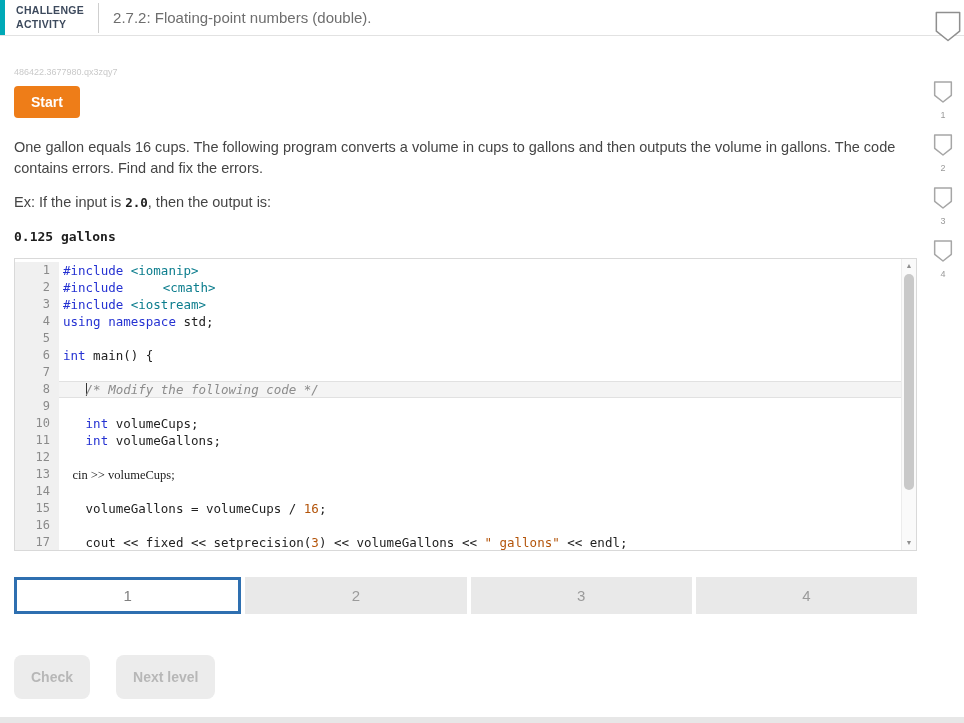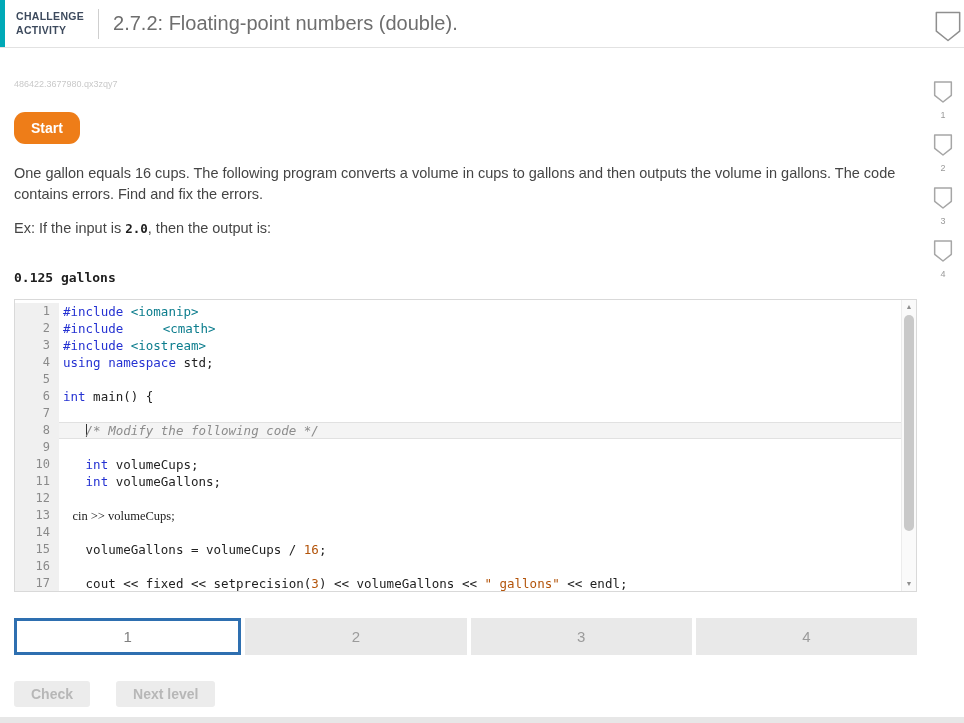--- a/index.html
+++ b/index.html
@@ -1,38 +1,38 @@
 <!DOCTYPE html>
 <html><head>
 <meta charset="utf-8">
 <style>
   * { margin:0; padding:0; box-sizing:border-box; }
   html,body { width:964px; height:723px; background:#fff; overflow:hidden;
     font-family:"Liberation Sans", sans-serif; position:relative; }
 
   
-  .header { position:relative; height:48px; border-bottom:1px solid #e2e2e2;
+  .header { position:relative; height:36px; border-bottom:1px solid #e2e2e2;
     display:flex; align-items:center; }
   .accent { position:absolute; left:0; top:0; bottom:0; width:5px; }
   .kicker { margin-left:16px; font-size:10.5px; font-weight:bold; color:#3d4a5d;
     line-height:1.3; letter-spacing:.3px; }
   .hdivider { width:1px; height:30px; background:#cfcfcf; margin:0 14px; }
-  .htitle { font-size:20px; color:#6e6e6e; }
+  .htitle { font-size:15px; color:#6e6e6e; }
   .hbadge { position:absolute; right:2px; top:6px; }
 
   .main { padding-left:14px; position:relative; }
   .code-id { margin-top:31px; font-size:9px; color:#c9c9c9; }
-  .start-btn { margin-top:23px; display:inline-block; border:none; cursor:pointer;
-    color:#fff; font-weight:bold; font-size:14px; padding:8px 17px; border-radius:11px;
+  .start-btn { margin-top:9px; display:inline-block; border:none; cursor:pointer;
+    color:#fff; font-weight:bold; font-size:14px; padding:8px 17px; border-radius:4px;
     font-family:"Liberation Sans", sans-serif; }
   .instructions { margin-top:19px; font-size:14.5px; color:#454545; line-height:1.45;
     max-width:902px; }
   .ex-line { margin-top:15px; font-size:14.5px; color:#454545; }
   .mono { font-family:"DejaVu Sans Mono", monospace; font-size:12.5px; font-weight:bold; color:#1d1d1d; }
-  .ex-output { margin-top:34px; font-family:"DejaVu Sans Mono", monospace;
+  .ex-output { margin-top:19px; font-family:"DejaVu Sans Mono", monospace;
     font-size:13px; font-weight:bold; color:#1d1d1d; }
 
   
   .editor { margin-top:14px; width:903px; height:293px; border:1px solid #d9d9d9;
     position:relative; overflow:hidden; background:#fff; }
   .code-lines { padding-top:3px; }
   .code-row { display:flex; height:17px; line-height:17px;
     font-family:"DejaVu Sans Mono", monospace; font-size:12.5px; }
   .gutter-num { flex:0 0 44px; background:#f0f0f0; color:#8a8a8a; text-align:right;
     padding-right:9px; font-size:12px; }
@@ -53,22 +53,22 @@
 
   
   .progress { margin-top:26px; width:903px; display:flex; gap:4px; }
   .seg { flex:1; height:37px; background:#e9e9e9; display:flex; align-items:center;
     justify-content:center; font-size:15px; color:#9b9b9b; cursor:pointer; }
   .seg.active { background:#fff; border:3px solid #2e6fb0; color:#808080; }
 
   
   .actions { margin-top:26px; display:flex; gap:26px; }
   .ghost-btn { border:none; background:#ececec; color:#b7b7b7; font-weight:bold;
-    font-size:14px; padding:5px 17px; border-radius:3px; cursor:default;
-    font-family:"Liberation Sans", sans-serif; }
+    font-size:14px; padding:14px 17px; border-radius:8px; cursor:default;
+    font-family:"Liberation Sans", sans-serif;margin-top:15px; }
 
   
   .rail { position:absolute; right:11px; top:80px; display:flex; flex-direction:column;
     gap:13px; align-items:center; }
   .rail-item { display:flex; flex-direction:column; align-items:center; cursor:pointer; }
   .rail-num { font-size:9px; color:#9a9a9a; margin-top:2px; }
 
   .bottom-strip { position:absolute; left:0; right:0; bottom:0; height:6px;
     background:#e7e7e7; }
 </style>

